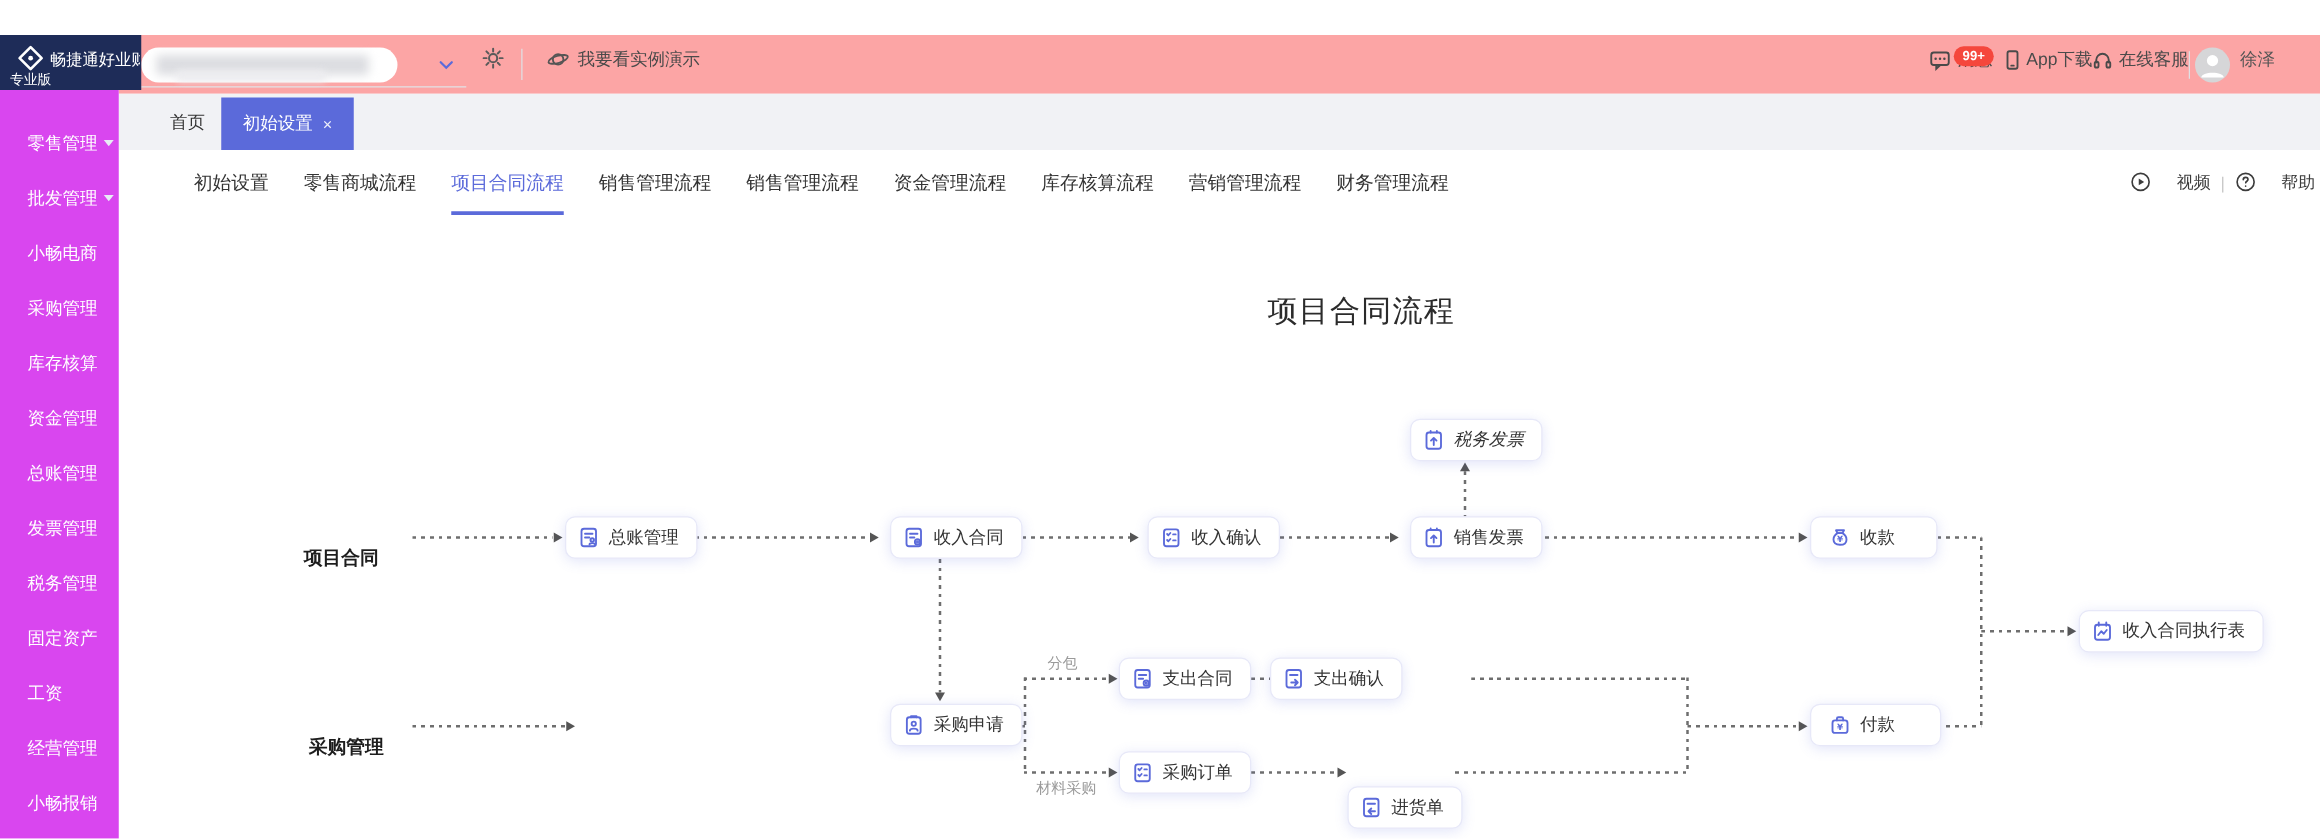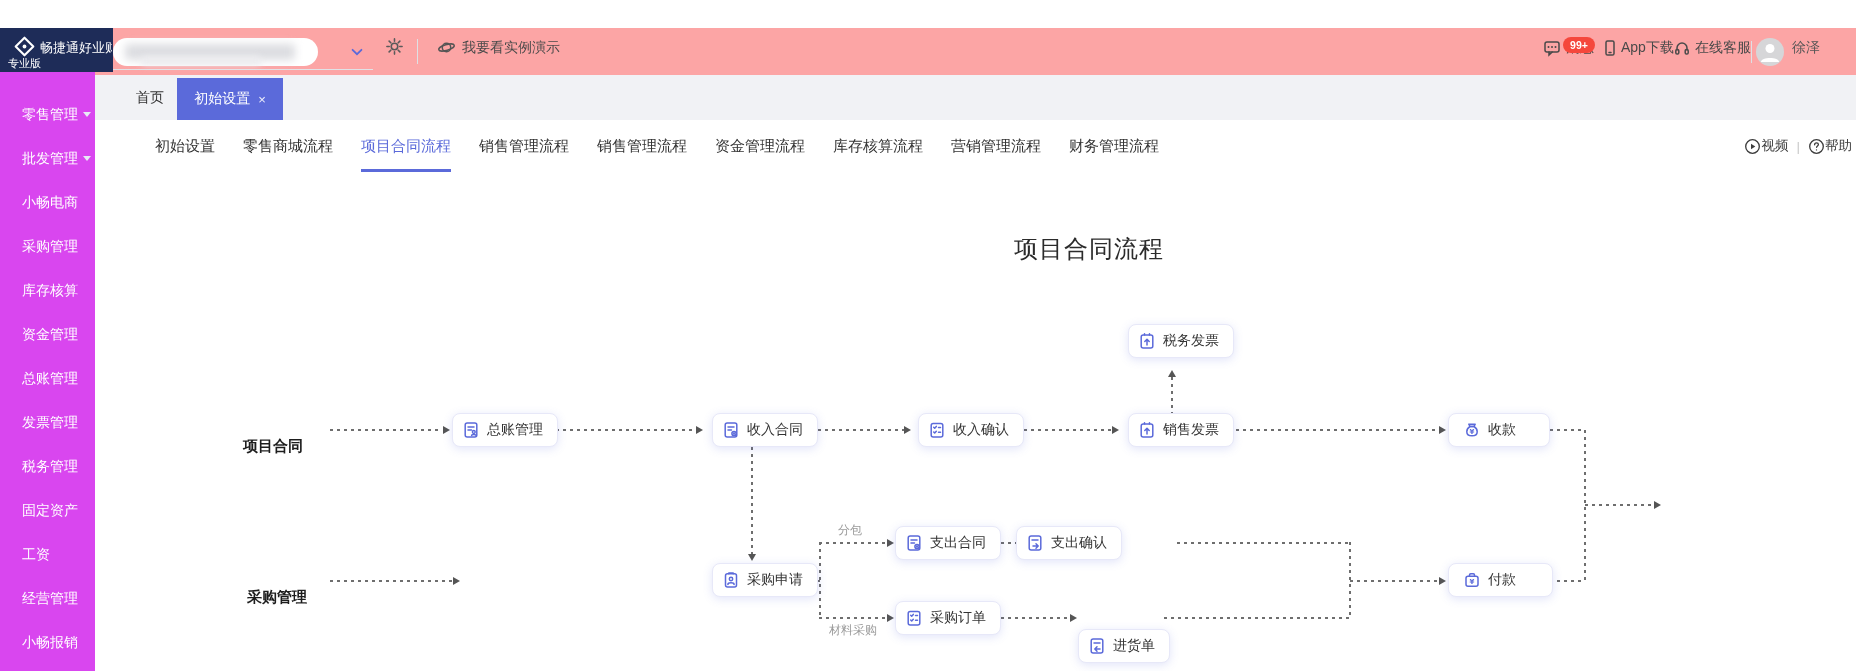--- a/index.html
+++ b/index.html
@@ -40,21 +40,21 @@
               display:flex;align-items:center;justify-content:center;gap:8px;font-size:14px;cursor:pointer;}
   .tab-close{font-size:13px;line-height:13px;cursor:pointer;opacity:.9;}
 
   
   .main{position:absolute;left:95px;top:120px;width:1761px;height:551px;background:#fff;}
   .nav{position:absolute;left:0;top:0;width:100%;height:52px;display:flex;align-items:stretch;gap:28px;padding-left:60px;box-sizing:border-box;}
   .nav-item{display:flex;align-items:center;font-size:15px;color:#333;cursor:pointer;border-bottom:3px solid transparent;padding-top:3px;white-space:nowrap;}
   .nav-item.active{color:#5b6ada;border-bottom-color:#5b6ada;}
   .nav-right{position:absolute;right:4px;top:0;height:52px;display:flex;align-items:center;gap:6px;font-size:13.5px;color:#3c3c3c;}
   .nav-right .sep{color:#c9c9c9;margin:0 2px;}
-  .nav-link{display:flex;align-items:center;gap:0;cursor:pointer;white-space:nowrap;}
+  .nav-link{display:flex;gap:20px;cursor:pointer;white-space:nowrap;}
 
   .flow-title{position:absolute;left:919px;top:113px;font-size:24px;color:#2b2b2b;letter-spacing:1px;}
 
   
   .fc{position:absolute;left:0;top:0;width:1856px;height:671px;pointer-events:none;}
   .fc *{pointer-events:auto;}
   .node{position:absolute;height:34px;background:#fff;border:1px solid #e7e8f8;border-radius:8px;
         box-shadow:0 2px 10px rgba(90,106,220,.18);display:flex;align-items:center;gap:7px;
         padding:0 14px 0 9px;font-size:14px;color:#333;box-sizing:border-box;cursor:pointer;white-space:nowrap;}
   .node.wide{padding:0 18px 0 14px;}
@@ -301,34 +301,41 @@
         </svg>
       <span>收入确认</span>
     </div>
     <div class="node" style="left:1128px;top:413px;justify-content:flex-end;">
       <svg class="nicon" viewBox="0 0 18 18" fill="none" stroke="#5b6ada" stroke-width="1.5" stroke-linecap="round" stroke-linejoin="round">
           <rect x="3.2" y="3" width="11.6" height="13" rx="2"></rect>
           <path d="M6.5 3V1.8M11.5 3V1.8M9 13V7.5M6.8 9.5L9 7.3l2.2 2.2"></path>
         </svg>
       <span>销售发票</span>
     </div>
-    <div class="node" style="left:1128px;top:324px;">
+    <div class="node" style="left:1128px;top:335px;font-style:italic;">
       <svg class="nicon" viewBox="0 0 18 18" fill="none" stroke="#5b6ada" stroke-width="1.5" stroke-linecap="round" stroke-linejoin="round">
           <rect x="3.2" y="3" width="11.6" height="13" rx="2"></rect>
           <path d="M6.5 3V1.8M11.5 3V1.8M9 13V7.5M6.8 9.5L9 7.3l2.2 2.2"></path>
         </svg>
       <span>税务发票</span>
     </div>
     <div class="node wide" style="left:1448px;top:413px;min-width:102px;">
       <svg class="nicon" viewBox="0 0 18 18" fill="none" stroke="#5b6ada" stroke-width="1.5" stroke-linecap="round" stroke-linejoin="round">
           <path d="M5.8 3.2h6.4l-1.2 2.3H7z"></path>
           <path d="M7 5.5h4c2.2 1.3 3.2 3.1 3.2 5.2 0 2.7-2 4.1-5.2 4.1s-5.2-1.4-5.2-4.1c0-2.1 1-3.9 3.2-5.2z"></path>
           <text x="9" y="12.6" text-anchor="middle" font-size="7" font-weight="bold" fill="#5b6ada" stroke="none" font-family="'DejaVu Sans',sans-serif">¥</text>
         </svg>
       <span>收款</span>
+    </div>
+    <div class="node" style="left:1663px;top:488px;">
+      <svg class="nicon" viewBox="0 0 18 18" fill="none" stroke="#5b6ada" stroke-width="1.5" stroke-linecap="round" stroke-linejoin="round">
+          <rect x="3" y="3.8" width="12" height="12" rx="2"></rect>
+          <path d="M6 2v2.6M12 2v2.6M5.6 12l2.4-3 2 2 2.4-3"></path>
+        </svg>
+      <span>收入合同执行表</span>
     </div>
     <div class="node" style="left:712px;top:563px;">
       <svg class="nicon" viewBox="0 0 18 18" fill="none" stroke="#5b6ada" stroke-width="1.5" stroke-linecap="round" stroke-linejoin="round">
           <rect x="3.5" y="2.8" width="11" height="13.2" rx="2"></rect>
           <path d="M6.8 2.8V1.9h4.4v.9"></path>
           <circle cx="9" cy="8" r="1.7"></circle>
           <path d="M5.9 13.5c0-2.2 6.2-2.2 6.2 0"></path>
         </svg>
       <span>采购申请</span>
     </div>

